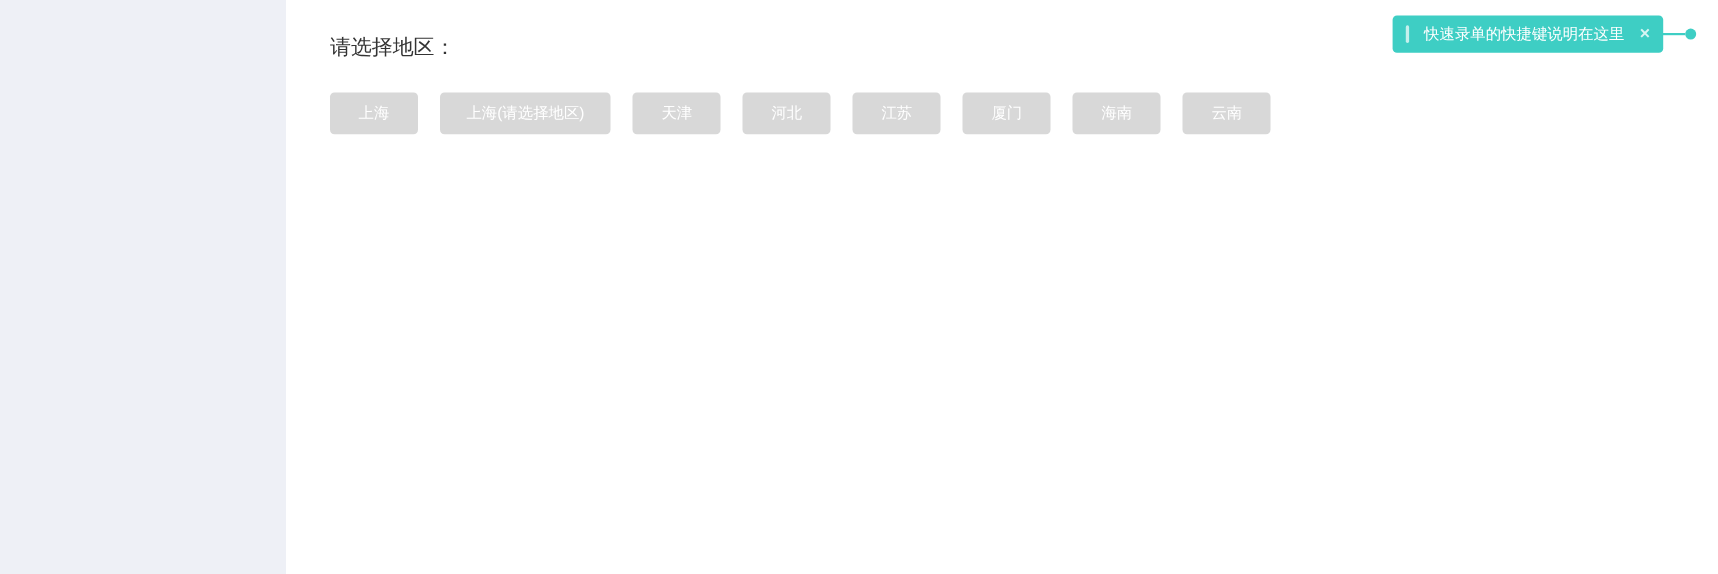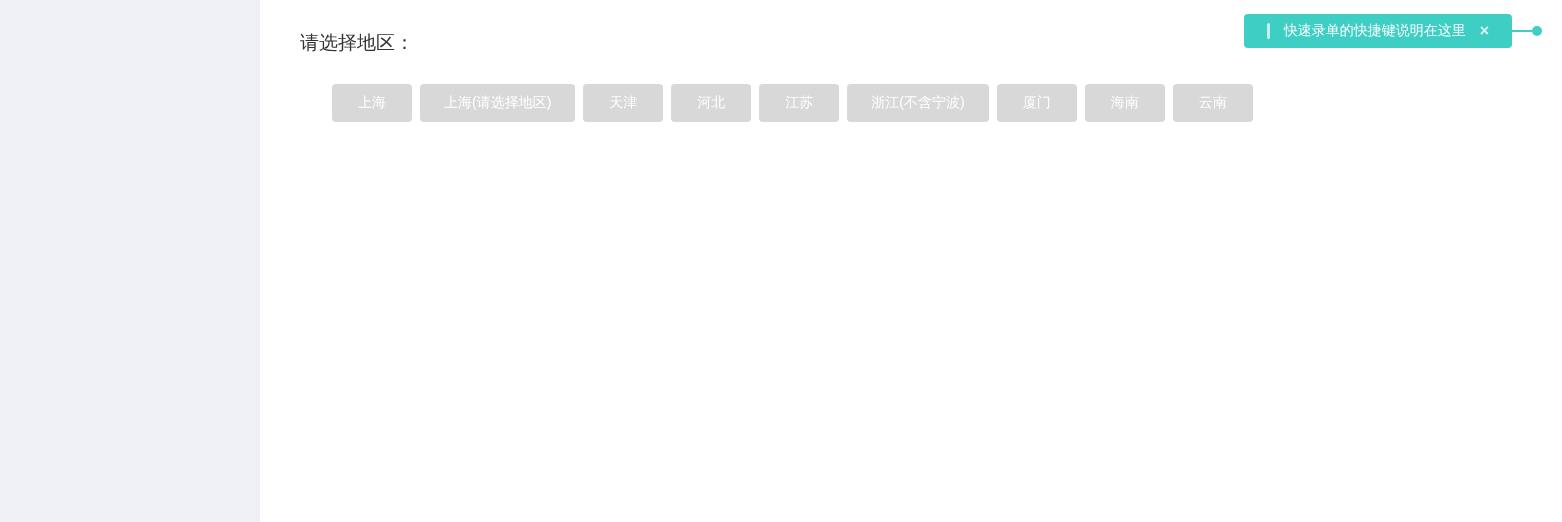--- a/index.html
+++ b/index.html
@@ -39,22 +39,21 @@
     .page-title {
       font-size: 19px;
       color: #333;
       font-weight: normal;
       margin-bottom: 28px;
     }
 
     .region-buttons {
       display: flex;
       flex-wrap: wrap;
-      gap: 8px;
-      margin-left: 32px;
+      gap: 20px;
     }
 
     .region-btn {
       background: #d8d8d8;
       border: none;
       border-radius: 4px;
       color: #fff;
       font-size: 14px;
       padding: 10px 24px;
       cursor: pointer;
@@ -65,21 +64,21 @@
     }
 
     
     .tooltip-banner {
       position: absolute;
       top: 14px;
       right: 50px;
       background: #3ecec4;
       color: #fff;
       font-size: 14px;
-      padding: 8px 23px;
+      padding: 8px 12px;
       border-radius: 4px;
       display: flex;
       align-items: center;
       gap: 10px;
       white-space: nowrap;
     }
 
     .tooltip-banner .left-bar {
       display: inline-block;
       width: 3px;
@@ -125,21 +124,20 @@
 
 <div class="main-content">
   <div class="page-title">请选择地区：</div>
   <div class="region-buttons">
 
   <button class="region-btn">上海</button>
       <button class="region-btn">上海(请选择地区)</button>
       <button class="region-btn">天津</button>
       <button class="region-btn">河北</button>
       <button class="region-btn">江苏</button>
-      <button class="region-btn">浙江(不含宁波)</button>
       <button class="region-btn">厦门</button>
       <button class="region-btn">海南</button>
       <button class="region-btn">云南</button>
     </div>
 </div>
 
 <div class="tooltip-banner">
   <span class="left-bar"></span>
   <span>快速录单的快捷键说明在这里</span>
   <span class="close-btn">×</span>

